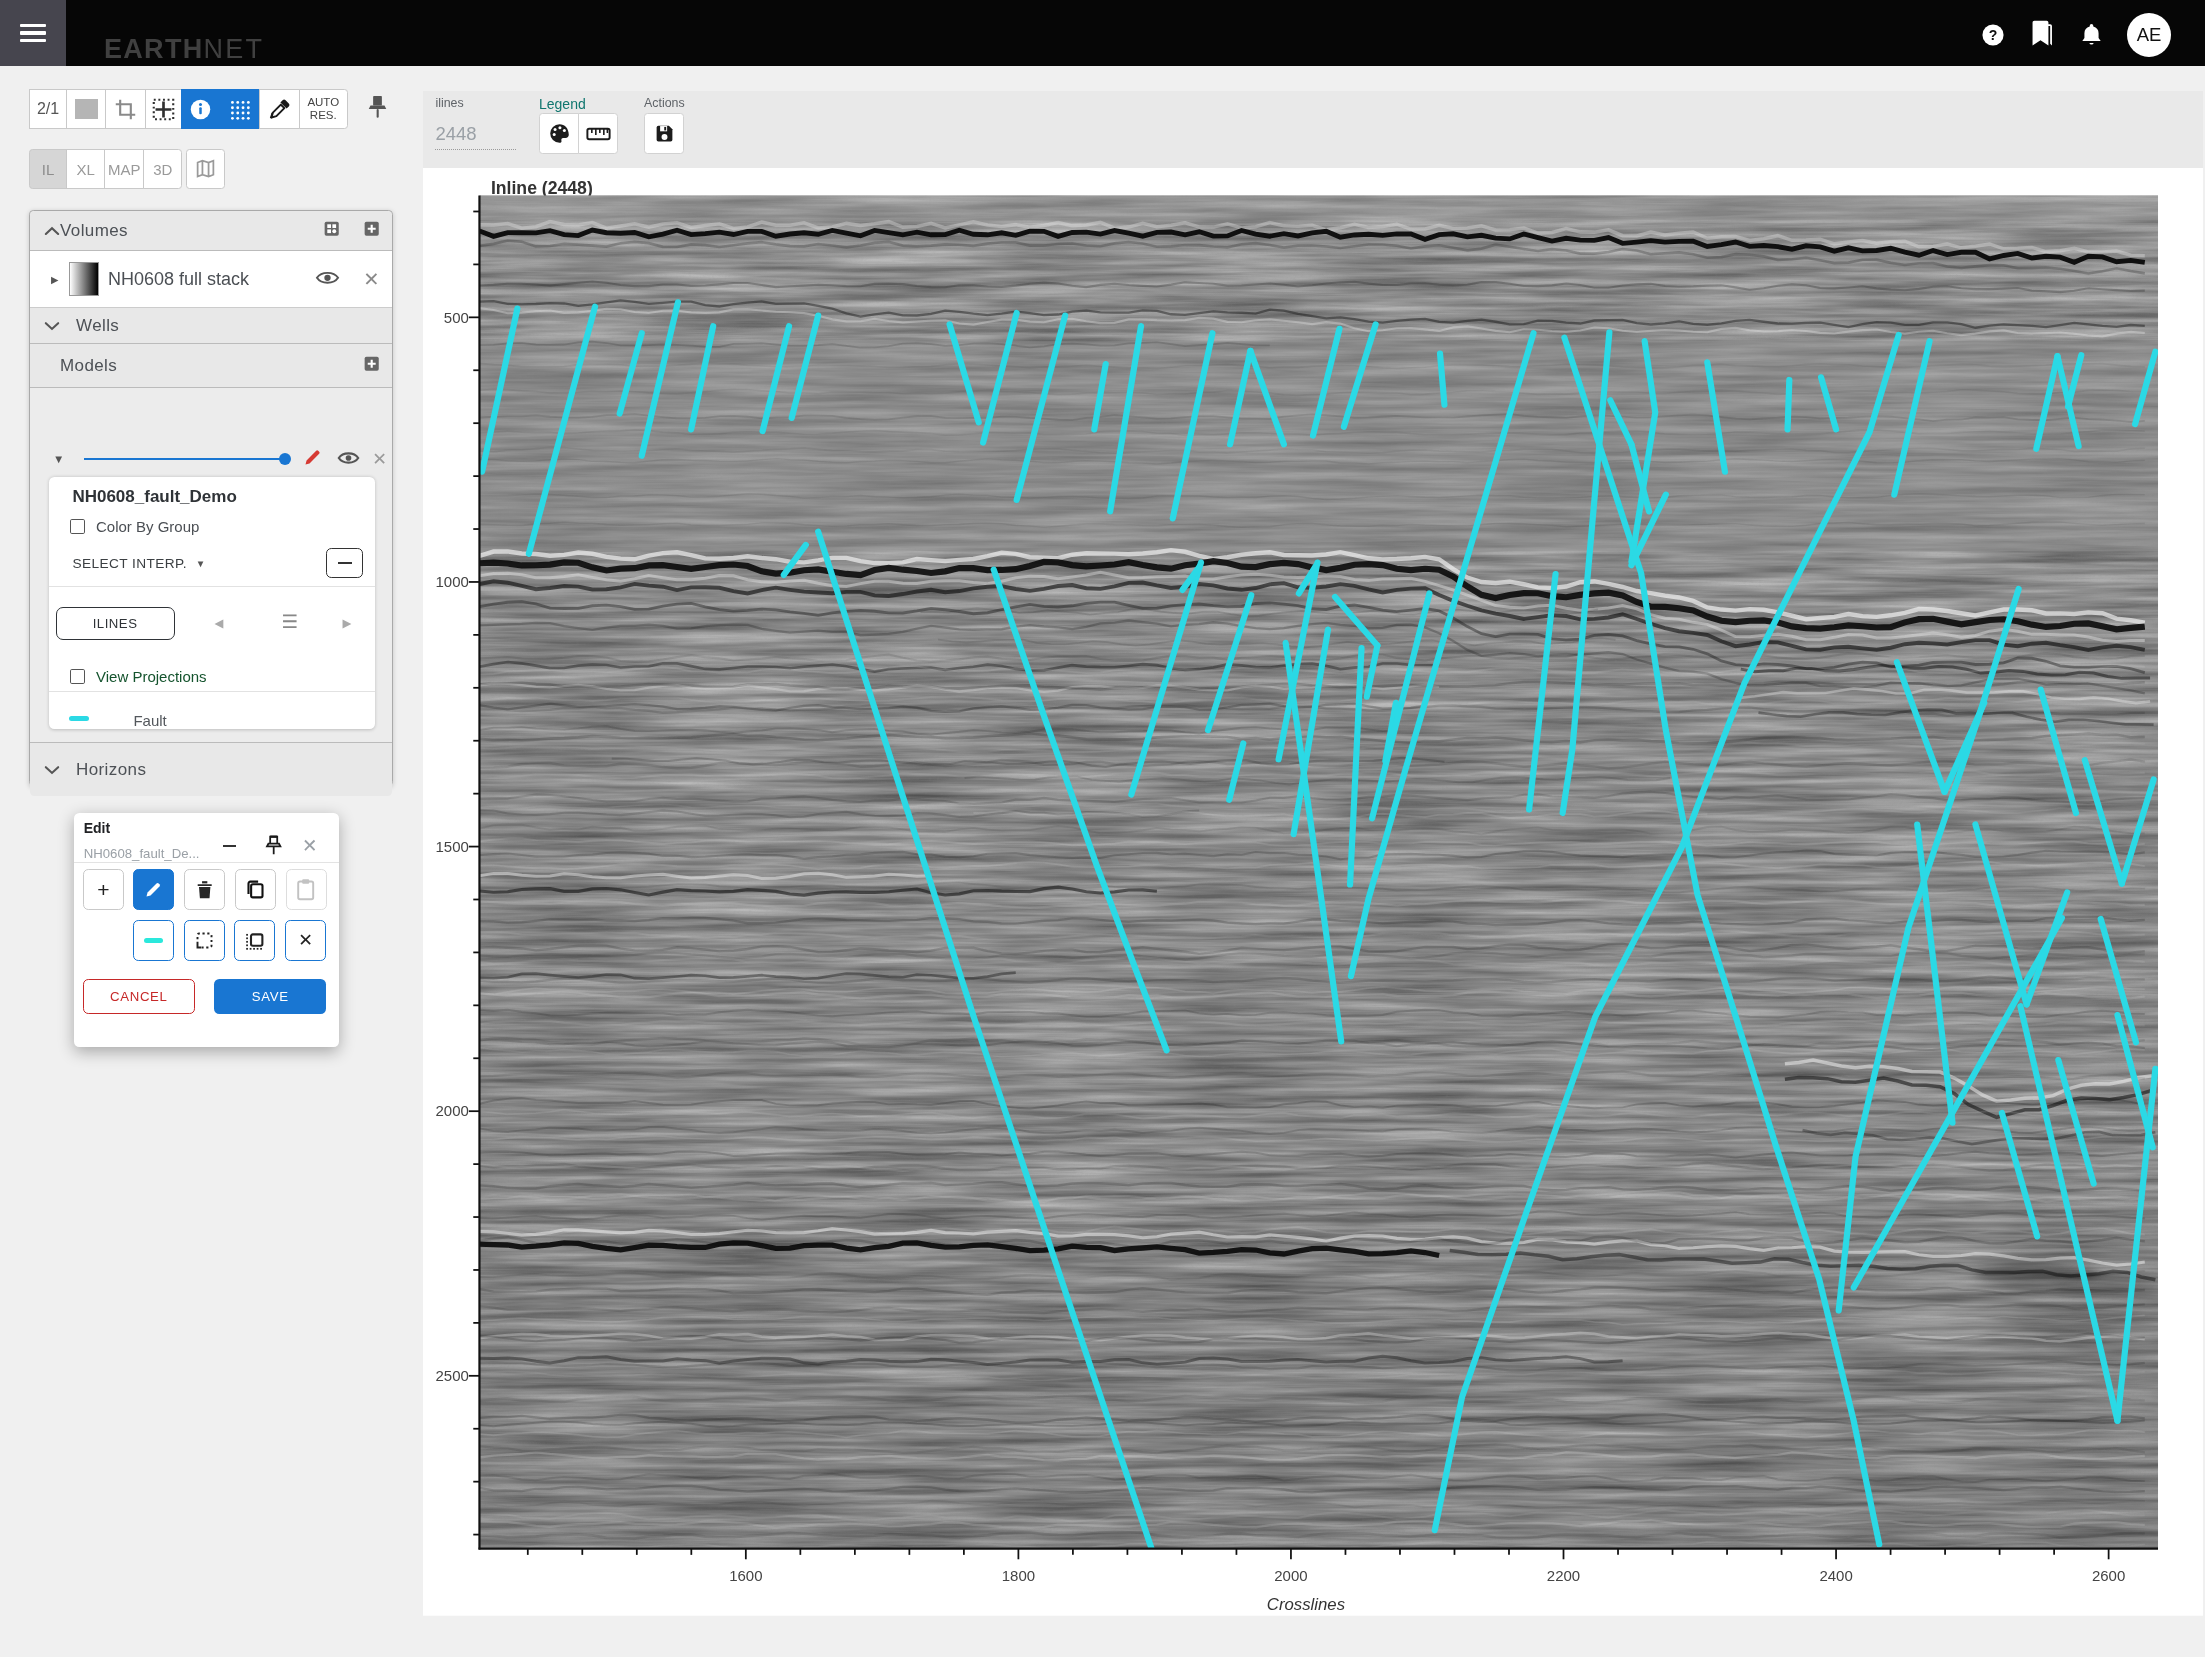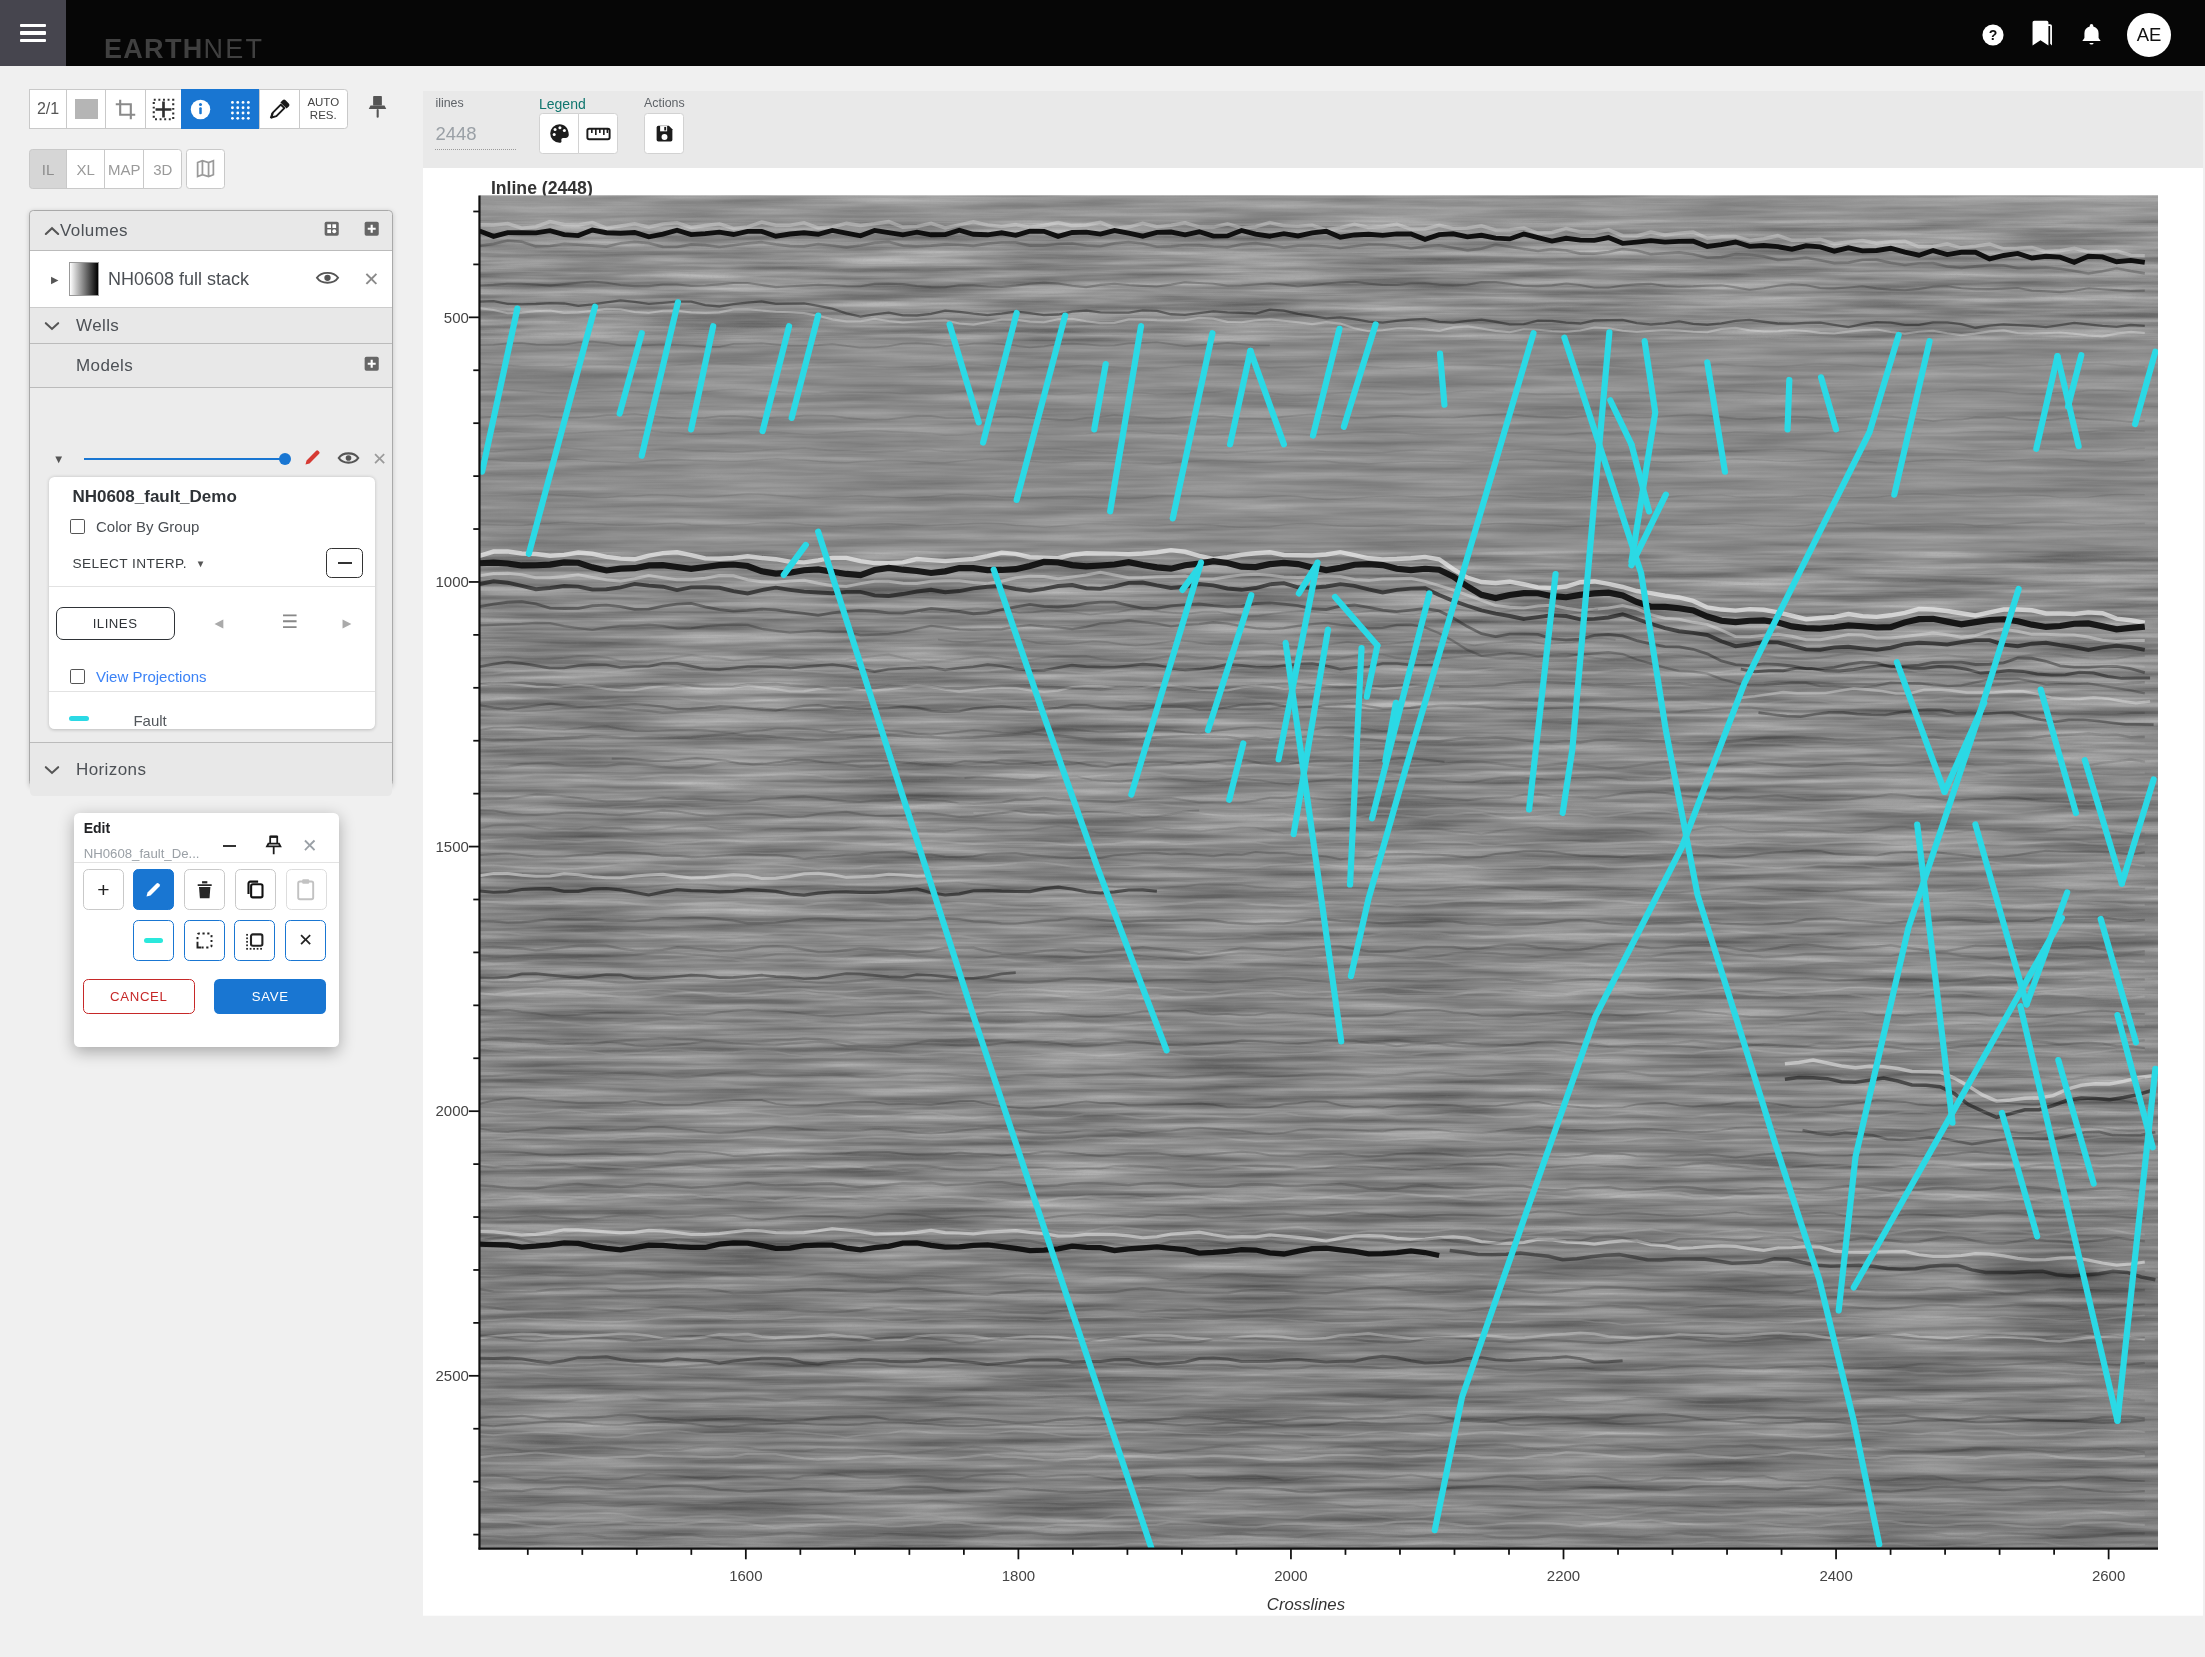--- a/index.html
+++ b/index.html
@@ -142,21 +142,21 @@
         </svg></span>
     <span style="margin:0 12.4px 0 23px;color:#8a8a8a;font-size:19.4px">✕</span>
   </div>
   <div class="hdr" style="height:36px;border-bottom:0.9px solid #bbb">
     <span style="margin-left:14px"><svg width="16" height="9.7" viewBox="0 0 18 11" style="" xmlns="http://www.w3.org/2000/svg">
           <path d="M2 2.5 L9 9 16 2.5" fill="none" stroke="#555" stroke-width="2.4" stroke-linecap="round"></path>
         </svg></span>
     <span class="hdrtxt" style="margin-left:16px">Wells</span>
   </div>
   <div class="hdr" style="height:44px;border-bottom:0.9px solid #bbb">
-    <span class="hdrtxt" style="margin-left:46px">Models</span>
+    <span class="hdrtxt" style="margin-left:30px">Models</span>
     <span style="margin-left:auto;margin-right:10.6px"><svg width="19.4" height="19.4" viewBox="0 0 22 22" style="" xmlns="http://www.w3.org/2000/svg">
           <rect x="3" y="3" width="16" height="16" rx="2" fill="#666"></rect>
           <path d="M11 6.5v9M6.5 11h9" stroke="#fff" stroke-width="2.4"></path>
         </svg></span>
   </div>
 
   <div class="abs flex" style="left:0;top:228px;width:100%;height:40px">
     <span style="margin-left:23px;color:#555;font-size:11.5px">▼</span>
     <div style="margin-left:19.4px;width:202px;height:2.6px;background:#1976d2;position:relative">
         <div style="position:absolute;right:-5.3px;top:-4.9px;width:12.4px;height:12.4px;border-radius:50%;background:#1976d2"></div>
@@ -183,21 +183,21 @@
     <div class="abs flex" style="right:12.4px;top:71px;width:37px;height:30px;border:1.4px solid #333;border-radius:5.3px;justify-content:center">
         <div style="width:14px;height:2.1px;background:#333"></div>
       </div>
     <div class="abs" style="left:0;top:109px;width:100%;border-top:0.9px solid #e2e2e2"></div>
     <div class="abs flex" style="left:6.2px;top:130px;width:119px;height:33px;border:1.8px solid #2f3337;border-radius:7px;justify-content:center;font-size:13.2px;color:#2f3337;letter-spacing:0.5px">ILINES</div>
     <div class="abs" style="left:165px;top:139px;color:#aaa;font-size:11.5px">◀</div>
     <div class="abs" style="left:232px;top:134px;color:#888;font-size:18.5px">☰</div>
     <div class="abs" style="left:293px;top:139px;color:#aaa;font-size:11.5px">▶</div>
     <div class="abs flex" style="left:21px;top:191px">
         <div class="ck"></div>
-        <span style="margin-left:10.6px;font-size:15px;color:#3b82f6">View Projections</span>
+        <span style="margin-left:10.6px;font-size:15px;color:#14532d">View Projections</span>
       </div>
     <div class="abs" style="left:0;top:214px;width:100%;border-top:0.9px solid #e2e2e2"></div>
     <div class="abs" style="left:20px;top:239px;width:19.4px;height:5.3px;border-radius:2.6px;background:#2bd9e5"></div>
     <div class="abs" style="left:84px;top:235px;font-size:15px;color:#53575c">Fault</div>
   </div>
   <div class="hdr abs" style="left:0;top:531px;width:100%;height:54px;border-top:0.9px solid #bbb;border-radius:0 0 4.4px 4.4px">
     <span style="margin-left:14px"><svg width="16" height="9.7" viewBox="0 0 18 11" style="" xmlns="http://www.w3.org/2000/svg">
           <path d="M2 2.5 L9 9 16 2.5" fill="none" stroke="#555" stroke-width="2.4" stroke-linecap="round"></path>
         </svg></span>
     <span class="hdrtxt" style="margin-left:16px">Horizons</span>

